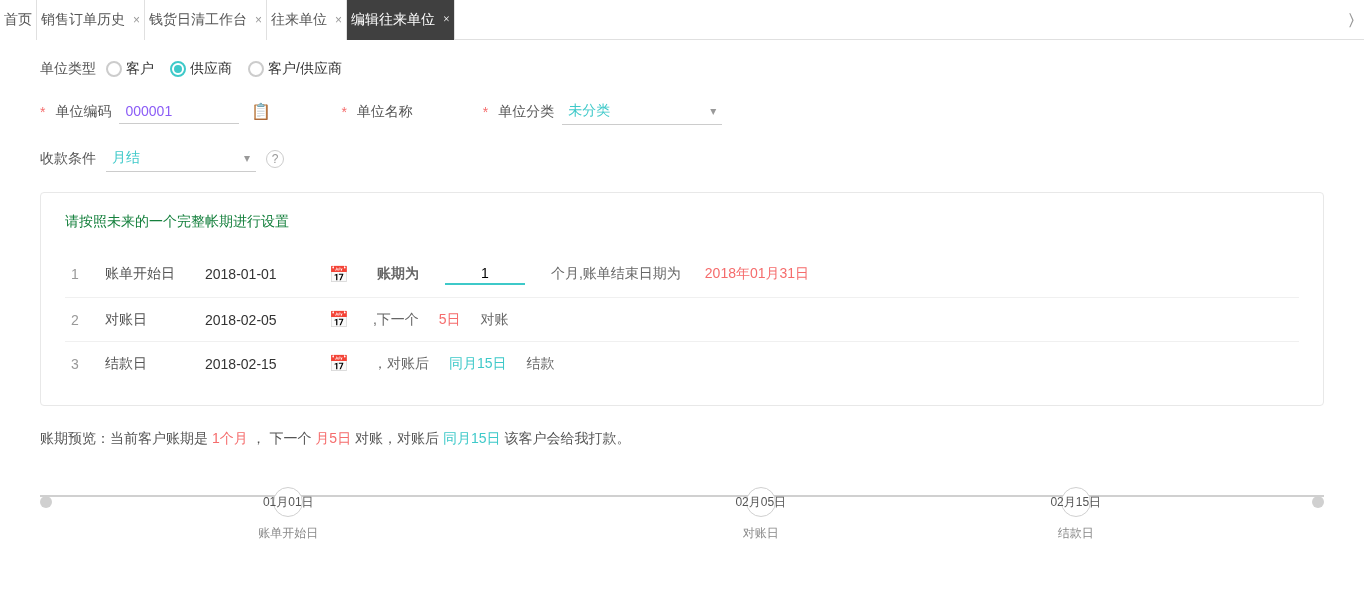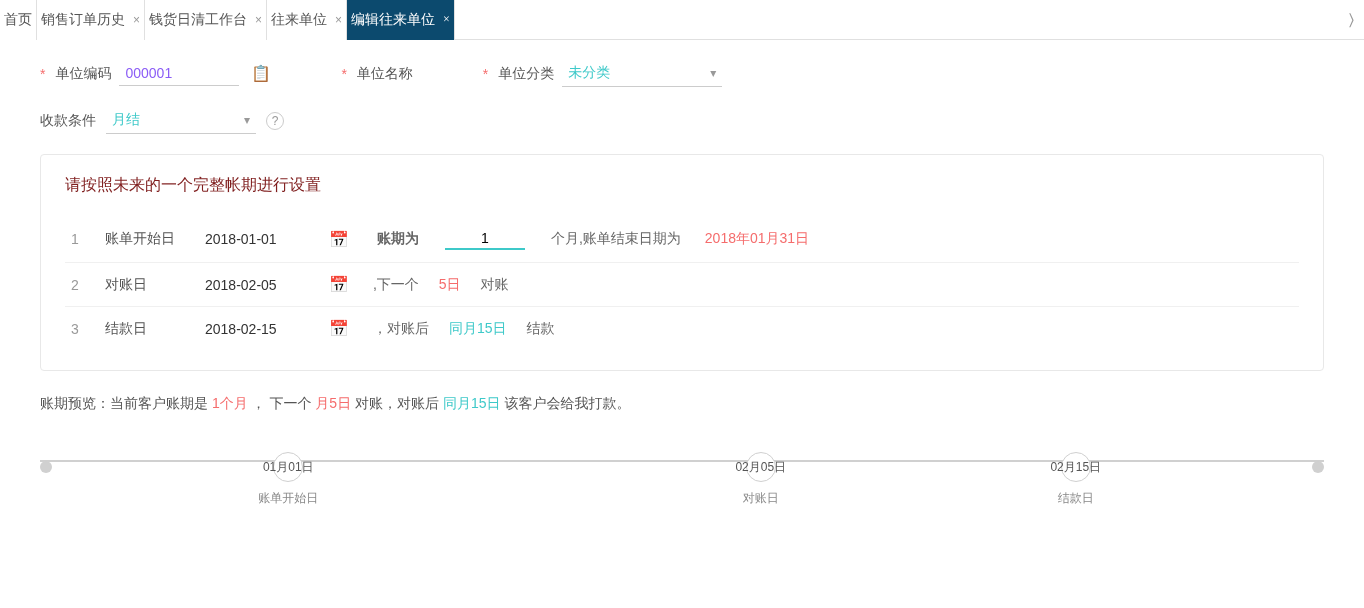--- a/index.html
+++ b/index.html
@@ -20,21 +20,21 @@
       padding: 0 4px;
       height: 40px;
       cursor: pointer;
       font-size: 14px;
       color: #555;
       border-right: 1px solid #e0e0e0;
       white-space: nowrap;
       background: #fff;
     }
     .tab-item.active {
-      background: #0c4a6e;
+      background: #404040;
       color: #fff;
       font-family: Liberation Serif, serif;
     }
     .tab-close {
       margin-left: 8px;
       font-size: 12px;
       color: #999;
       cursor: pointer;
     }
     .tab-item.active .tab-close { color: #fff; }
@@ -119,22 +119,22 @@
     }
 
     
     .section-box {
       border: 1px solid #e8e8e8;
       border-radius: 4px;
       padding: 20px 24px;
       margin-bottom: 20px;
     }
     .section-title {
-      font-size: 16px;
-      color: #7f1d1d;
+      font-size: 14px;
+      color: #15803d;
       margin-bottom: 20px;
     }
     .step-row {
       display: flex;
       align-items: center;
       padding: 12px 0;
       border-bottom: 1px solid #f0f0f0;
       gap: 20px;
     }
     .step-row:last-child { border-bottom: none; }
@@ -260,20 +260,37 @@
   </div>
   <div class="tab-item active">
     <span>编辑往来单位</span>
     <span class="tab-close">×</span>
   </div>
   <div class="tab-arrow">〉</div>
 </div>
 
 <div class="page-content">
 
+  <div class="form-row">
+    <span class="field-label">单位类型</span>
+    <div class="radio-group">
+      <label class="radio-option">
+        <div class="radio-circle"></div>
+        <span>客户</span>
+      </label>
+      <label class="radio-option">
+        <div class="radio-circle checked"></div>
+        <span>供应商</span>
+      </label>
+      <label class="radio-option">
+        <div class="radio-circle"></div>
+        <span>客户/供应商</span>
+      </label>
+    </div>
+  </div>
 
   <div class="form-row" style="gap:30px;">
     <div class="form-group">
       <span class="required-star">*</span>
       <span class="field-label">单位编码</span>
       <input class="input-field" type="text" style="width: 120px;" value="000001">
       <span class="copy-icon">📋</span>
     </div>
     <div class="form-group" style="margin-left:40px;">
       <span class="required-star">*</span>

